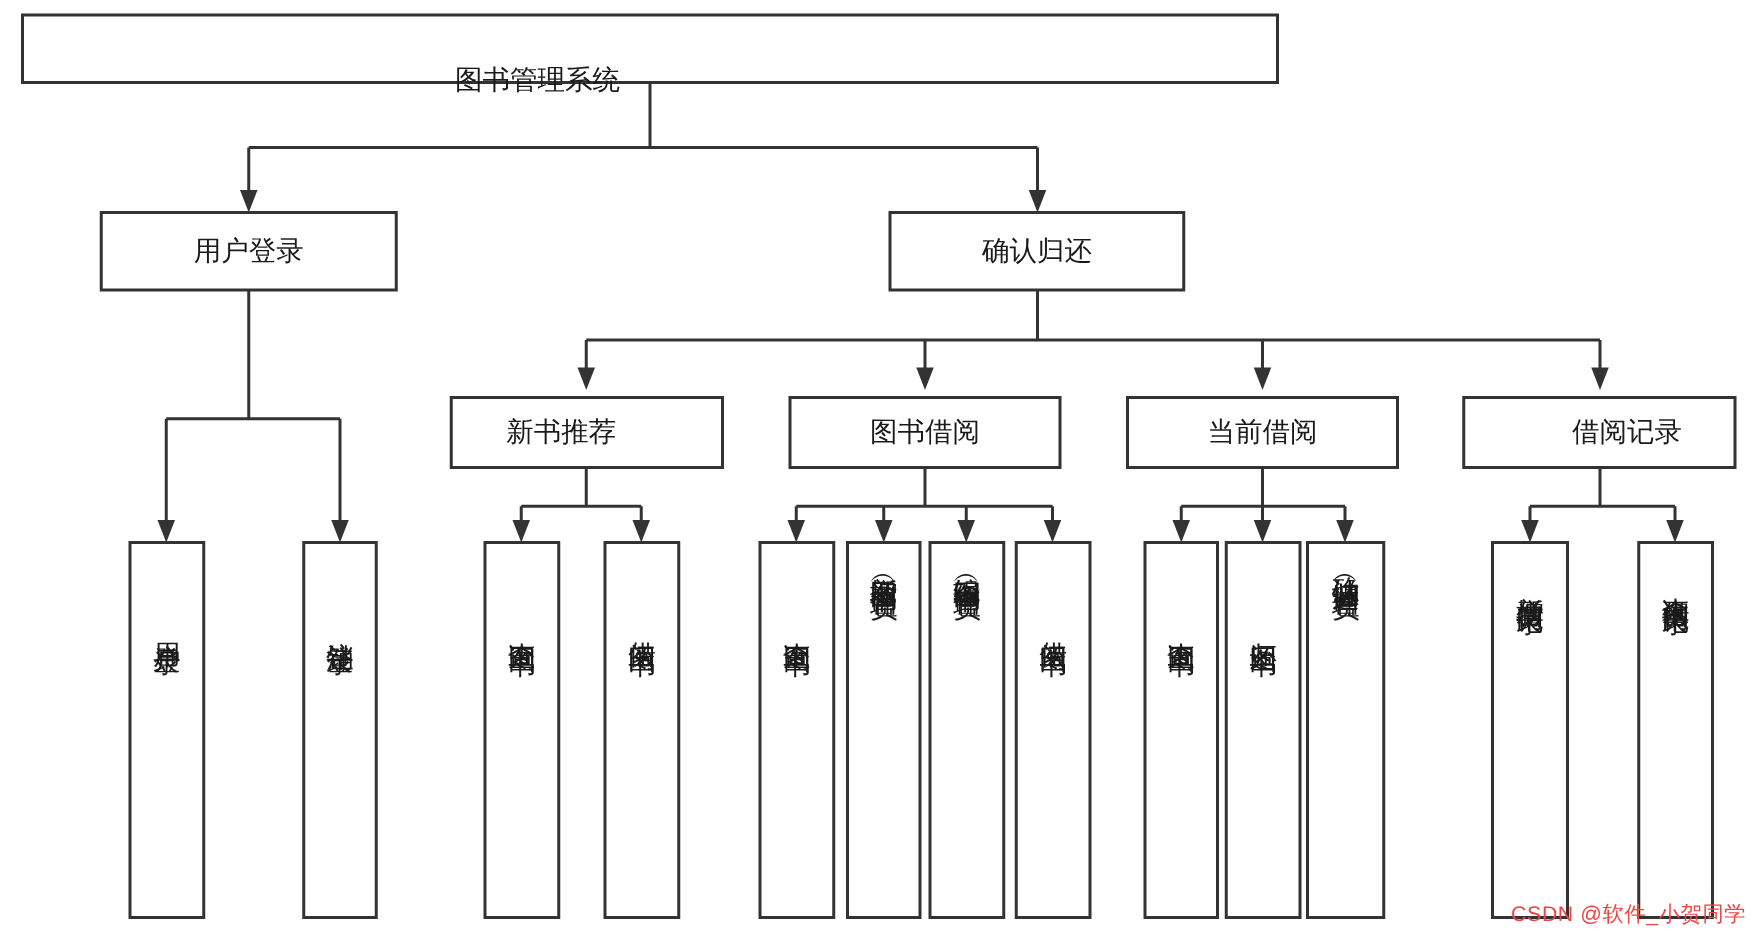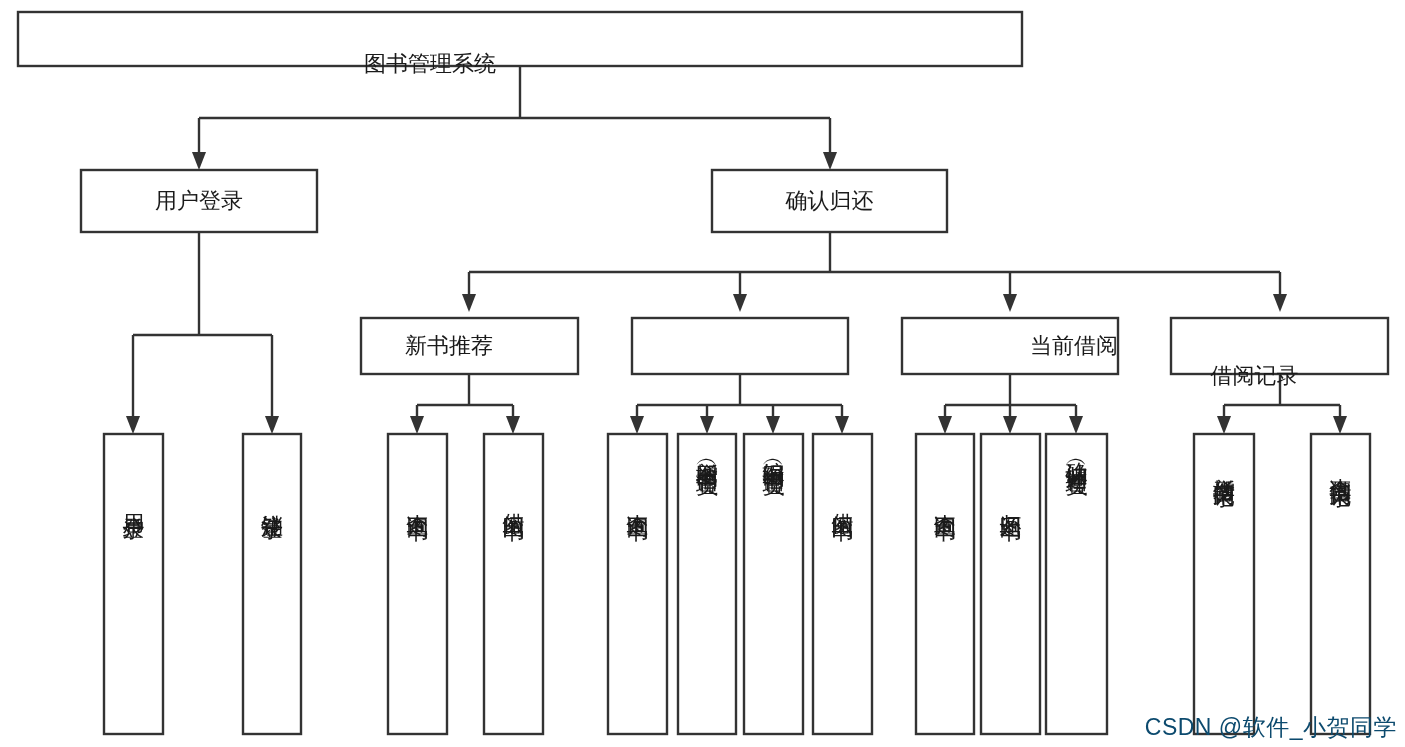--- a/index.html
+++ b/index.html
@@ -69,22 +69,22 @@
     font-family: "Liberation Sans", "DejaVu Sans", sans-serif;
     font-size: 22px;
     color: #1a1a1a;
     white-space: nowrap;
   }
   #watermark {
     position: absolute;
     right: 8px;
     bottom: 4px;
     font-family: "Liberation Sans", "DejaVu Sans", sans-serif;
-    font-size: 23px;
-    color: #0c4a6e;
+    font-size: 17px;
+    color: #ef4444;
     letter-spacing: 0.5px;
     white-space: nowrap;
     pointer-events: none;
   }
 </style>
 </head>
 <body>
 
 <div id="diagram-root">
 
@@ -199,26 +199,29 @@
   </div>
 
   <div class="horiz-text-wrap" style="left:712px; top:170px; width:235px; height:62px;">
     <span class="horiz-text">确认归还</span>
   </div>
 
   <div class="horiz-text-wrap" style="left:361px; top:318px; width:176px; height:56px;">
     <span class="horiz-text">新书推荐</span>
   </div>
 
-
-  <div class="horiz-text-wrap" style="left:902px; top:318px; width:216px; height:56px;justify-content:flex-end;">
+  <div class="horiz-text-wrap" style="left:632px; top:318px; width:216px; height:56px;">
+    <span class="horiz-text">图书借阅</span>
+  </div>
+
+  <div class="horiz-text-wrap" style="left:902px; top:318px; width:216px; height:56px;">
     <span class="horiz-text">当前借阅</span>
   </div>
 
-  <div class="horiz-text-wrap" style="left:1165px; top:318px; width:179px; height:56px;margin-top:30px;">
+  <div class="horiz-text-wrap" style="left:1212px; top:318px; width:179px; height:56px;">
     <span class="horiz-text">借阅记录</span>
   </div>
 
   <div class="vert-text-wrap" style="left:104px; top:434px; width:59px; height:300px; padding-top:62px;">
     <span class="vert-text">用户登录</span>
   </div>
 
   <div class="vert-text-wrap" style="left:243px; top:434px; width:58px; height:300px; padding-top:62px;">
     <span class="vert-text">注销登录</span>
   </div>

